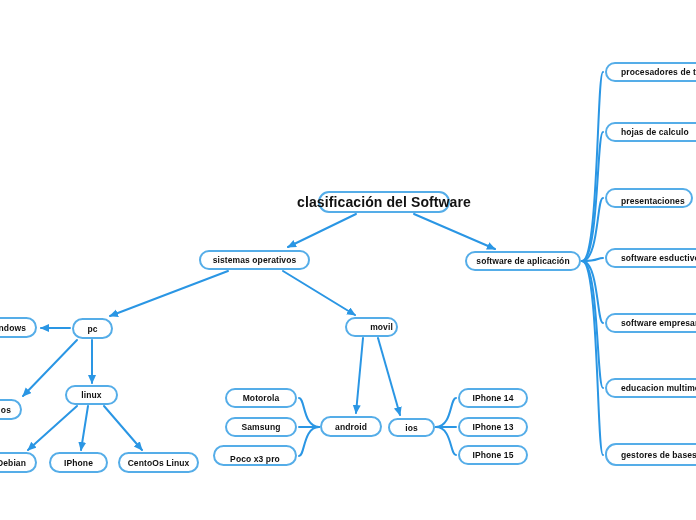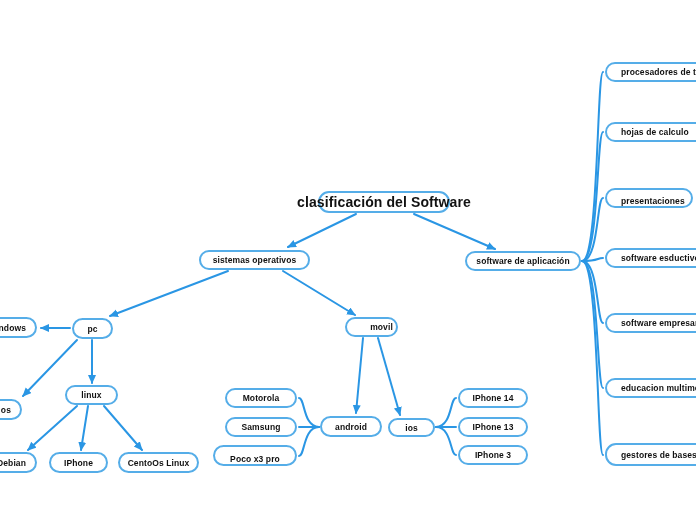--- a/index.html
+++ b/index.html
@@ -118,21 +118,21 @@
       <div class="node align-center" style="left: 388px; top: 418px; width: 47px; height: 19px;">
         <span>ios</span>
       </div>
       <div class="node align-center" style="left: 458px; top: 388px; width: 70px; height: 20px;">
         <span>IPhone 14</span>
       </div>
       <div class="node align-center" style="left: 458px; top: 417px; width: 70px; height: 20px;">
         <span>IPhone 13</span>
       </div>
       <div class="node align-center" style="left: 458px; top: 445px; width: 70px; height: 20px;">
-        <span>IPhone 3</span>
+        <span>IPhone 15</span>
       </div>
       <div class="node align-left" style="left: 605px; top: 62px; width: 160px; height: 20px;">
         <span>procesadores de texto</span>
       </div>
       <div class="node align-left" style="left: 605px; top: 122px; width: 145px; height: 20px;">
         <span>hojas de calculo</span>
       </div>
       <div class="node align-left" style="left: 605px; top: 188px; width: 88px; height: 20px; align-items: flex-end;">
         <span>presentaciones</span>
       </div>

